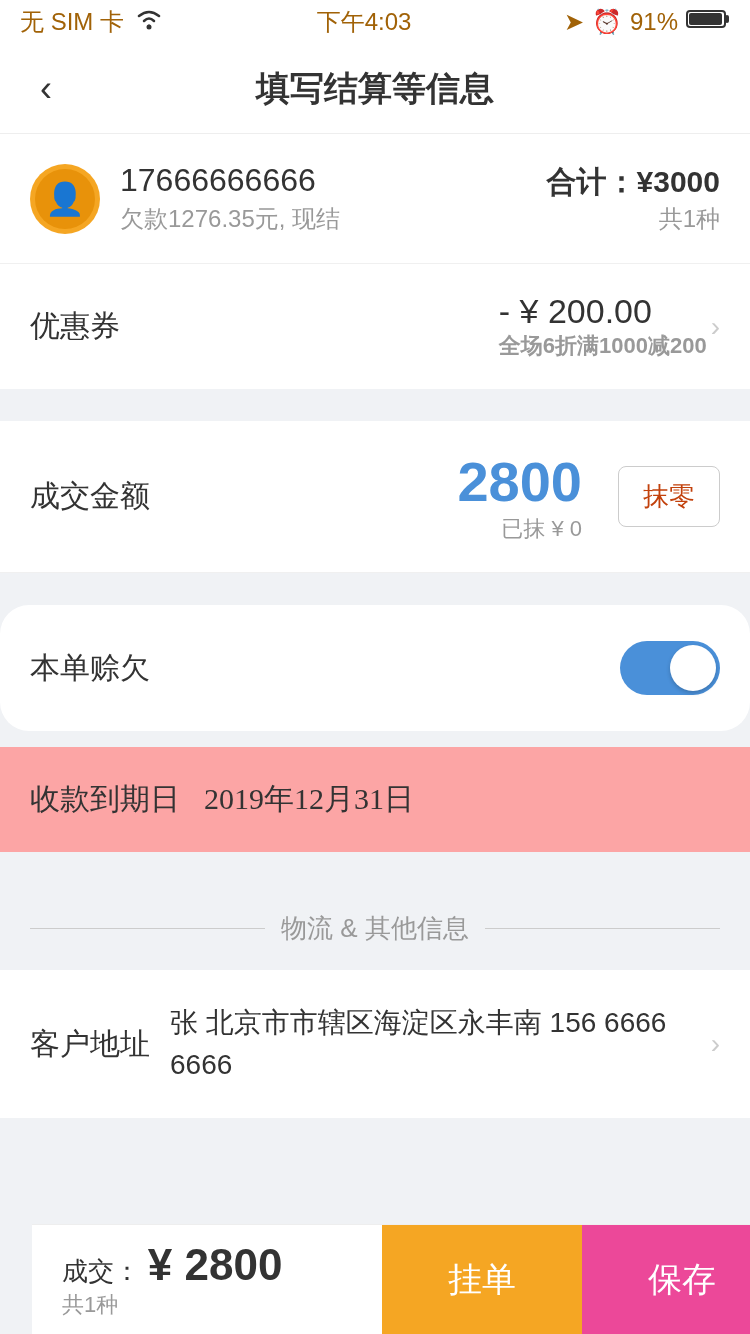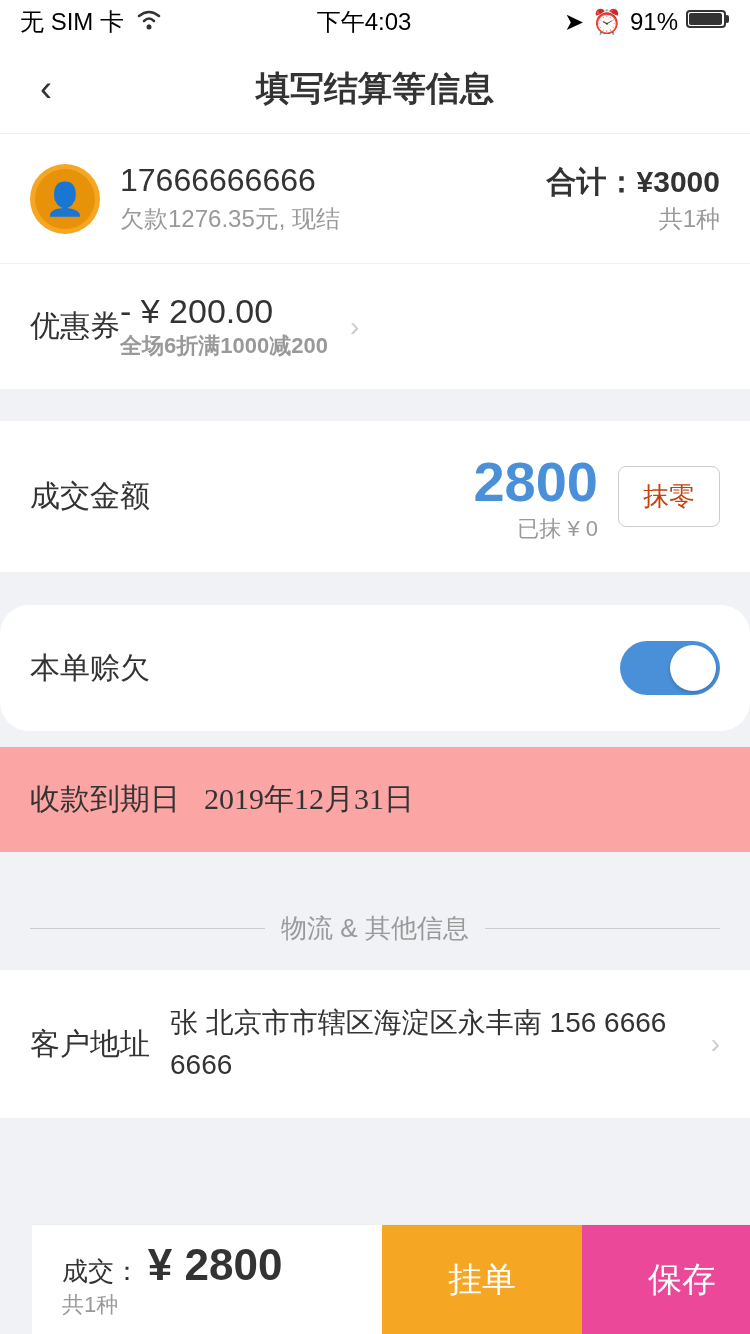--- a/index.html
+++ b/index.html
@@ -15,21 +15,21 @@
 
     
     .status-bar {
       height: 44px;
       background: #fff;
       display: flex;
       align-items: center;
       justify-content: space-between;
       padding: 0 20px;
       font-size: 24px;
-      color: #000000;
+      color: #a16207;
     }
     .status-left { display: flex; align-items: center; gap: 10px; }
     .status-center { font-size: 24px; font-weight: 500; }
     .status-right { display: flex; align-items: center; gap: 8px; font-size: 24px; }
 
     
     .nav-bar {
       height: 90px;
       background: #fff;
       display: flex;
@@ -90,25 +90,26 @@
     .customer-debt { font-size: 24px; color: #999; margin-top: 4px; }
     .customer-right { text-align: right; }
     .total-amount { font-size: 30px; font-weight: 600; color: #333; }
     .total-count { font-size: 24px; color: #999; }
 
     
     .coupon-row {
       background: #fff;
       display: flex;
       align-items: center;
+      justify-content: space-between;
       padding: 28px 30px;
       border-top: 1px solid #f0f0f0;
     }
     .coupon-label { font-size: 30px; color: #333; }
-    .coupon-right { display: flex; align-items: center; gap: 22px; }
+    .coupon-right { display: flex; align-items: center; gap: 4px; }
     .coupon-discount { font-size: 34px; color: #333; font-weight: 500; }
     .coupon-desc { font-size: 22px; color: #999; text-align: right; font-weight: bold; }
     .chevron { color: #ccc; font-size: 28px; }
 
     
     .separator { height: 16px; background: #f0f2f5; }
 
     
     .form-section {
       background: #fff;
@@ -117,21 +118,21 @@
 
     
     .amount-row {
       display: flex;
       align-items: center;
       justify-content: space-between;
       padding: 28px 30px;
       border-bottom: 1px solid #f0f0f0;
     }
     .amount-label { font-size: 30px; color: #333; }
-    .amount-right { display: flex; align-items: center; gap: 20px; }
+    .amount-right { display: flex; align-items: center; gap: 36px; }
     .amount-value { font-size: 56px; font-weight: 600; color: #4a90d9; }
     .amount-sub { font-size: 22px; color: #999; }
     .round-btn {
       border: 1px solid #ccc;
       border-radius: 8px;
       padding: 12px 24px;
       font-size: 26px;
       color: #c2410c;
       background: #fff;
       cursor: pointer;

